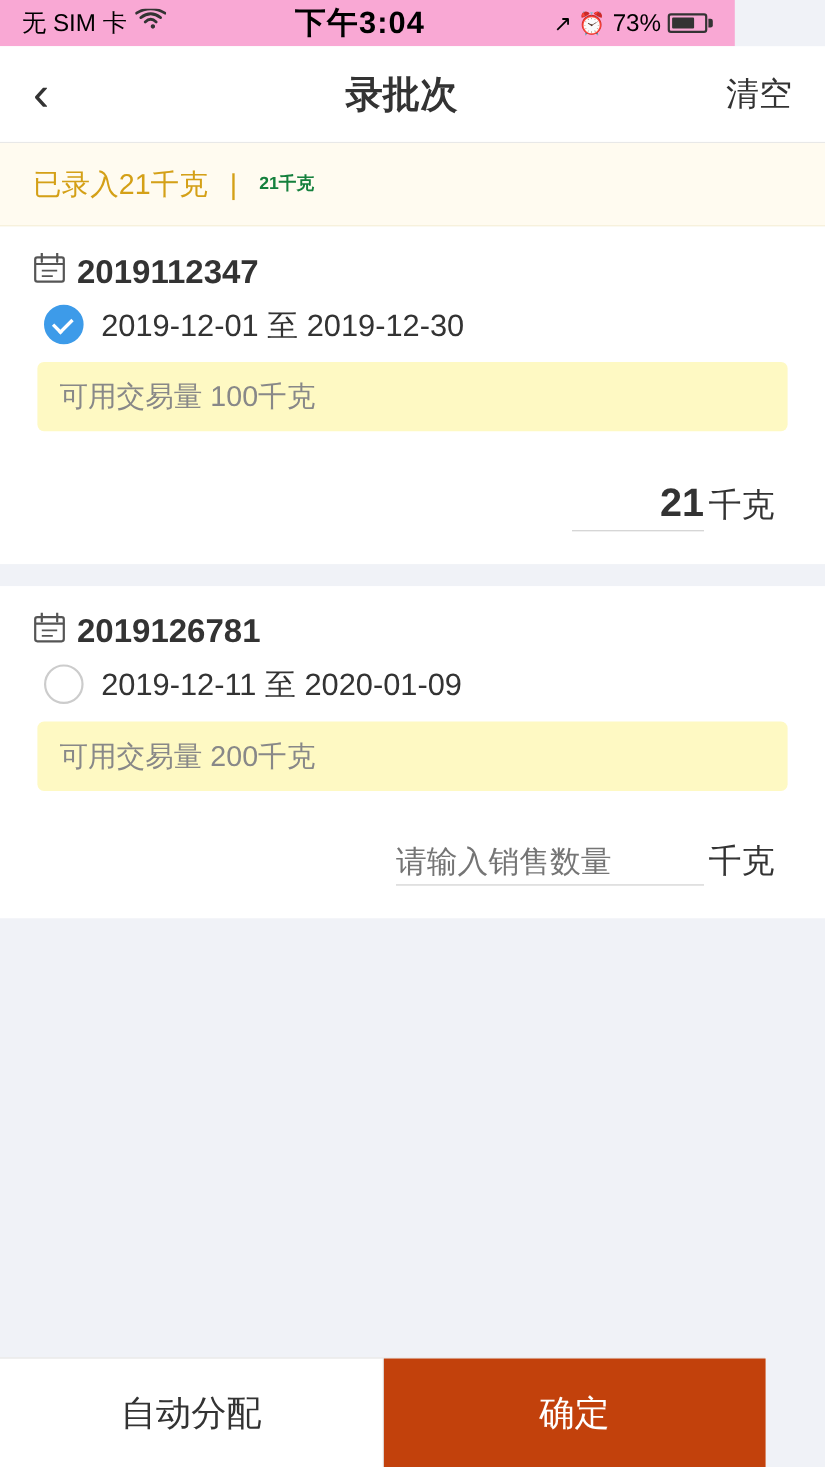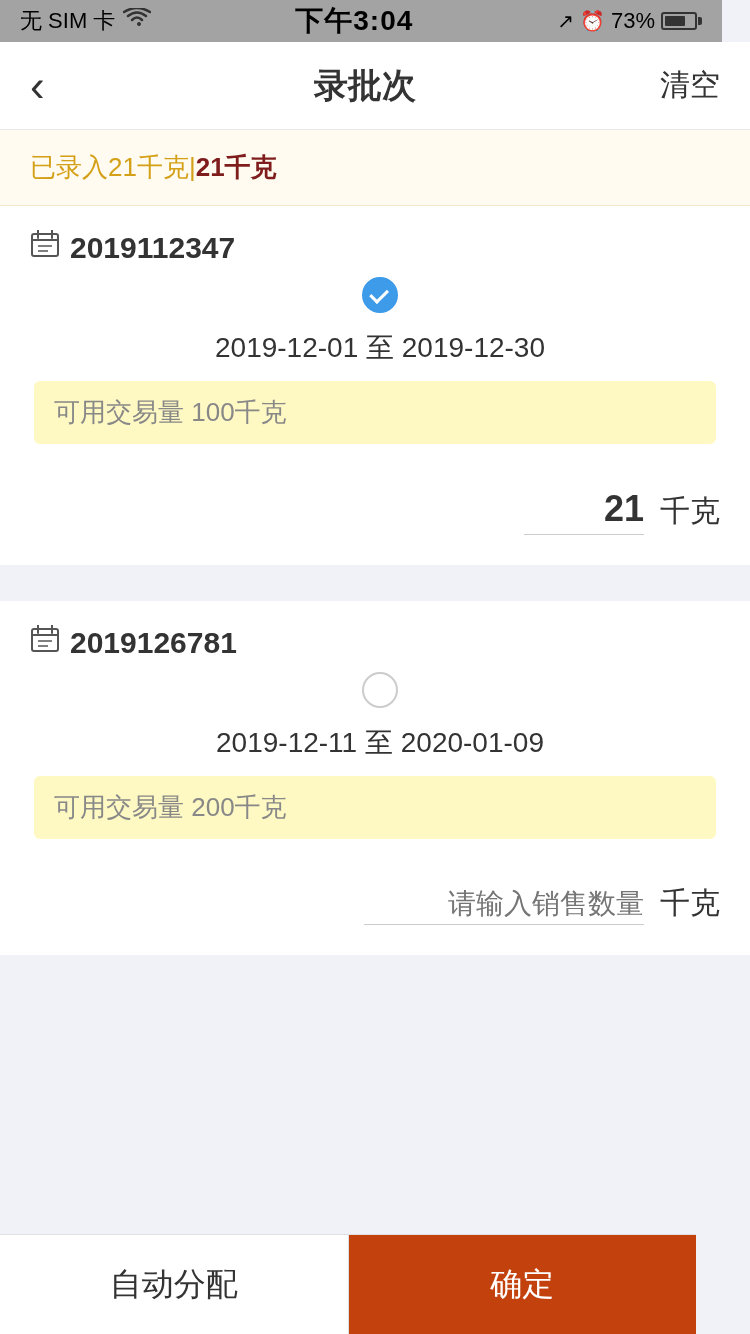--- a/index.html
+++ b/index.html
@@ -7,23 +7,23 @@
     body {
       width: 750px;
       min-height: 1334px;
       font-family: -apple-system, "PingFang SC", "Helvetica Neue", Arial, sans-serif;
       background: #f0f2f7;
       overflow-x: hidden;
     }
 
     
     .status-bar {
-      width: 722px;
+      width: 668px;
       height: 42px;
-      background: #a3a3a3;
+      background: #f9a8d4;
       display: flex;
       align-items: center;
       justify-content: space-between;
       padding: 0 20px;
       font-size: 24px;
       font-weight: 500;
     }
     .status-left {
       display: flex;
       align-items: center;
@@ -98,41 +98,42 @@
       width: 80px;
       text-align: right;
     }
 
     
     .info-banner {
       background: #fffbf0;
       padding: 20px 30px;
       display: flex;
       align-items: center;
+      gap: 20px;
       border-bottom: 1px solid #f0e8c8;
     }
     .info-label {
       font-size: 26px;
       color: #d4a017;
       font-weight: 500;
     }
     .info-divider {
       color: #d4a017;
       font-size: 26px;
     }
     .info-value {
-      font-size: 26px;
-      color: #7f1d1d;
+      font-size: 16px;
+      color: #15803d;
       font-weight: 600;
     }
 
     
     .card {
       background: #fff;
-      margin-bottom: 16px;
+      margin-bottom: 0;
     }
 
     
     .batch-item {
       background: #fff;
       padding: 24px 30px;
     }
     .batch-header {
       display: flex;
       align-items: center;
@@ -143,25 +144,24 @@
       font-size: 28px;
       color: #555;
     }
     .batch-id {
       font-size: 30px;
       font-weight: 600;
       color: #333;
     }
     .batch-date-row {
       display: flex;
-      align-items: center;
+      align-items: flex-start;
       gap: 16px;
       margin-bottom: 14px;
       margin-left: 10px;
-      flex-direction: column;
     }
     .radio-circle {
       width: 36px;
       height: 36px;
       border-radius: 50%;
       border: 2px solid #ccc;
       background: #fff;
       flex-shrink: 0;
       display: flex;
       align-items: center;
@@ -191,43 +191,42 @@
       margin: 0 4px;
       font-size: 26px;
       color: #888;
     }
 
     
     .quantity-row {
       display: flex;
       align-items: baseline;
       justify-content: flex-end;
-      padding: 20px 30px 0;
-      gap: 16px;
+      padding: 20px 46px 0;
+      gap: 4px;
     }
     .quantity-input {
       border: none;
       border-bottom: 1px solid #ccc;
       text-align: right;
       font-size: 34px;
       color: #333;
       font-weight: 600;
       width: 120px;
       background: transparent;
       outline: none;
       padding-bottom: 4px;
     }
     .quantity-unit {
       font-size: 30px;
       color: #333;
     }
     .quantity-placeholder {
       border: none;
       border-bottom: 1px solid #ccc;
-      text-align: right;
       font-size: 28px;
       color: #bbb;
       width: 280px;
       background: transparent;
       outline: none;
       padding-bottom: 4px;
     }
 
     .separator {
       height: 20px;

